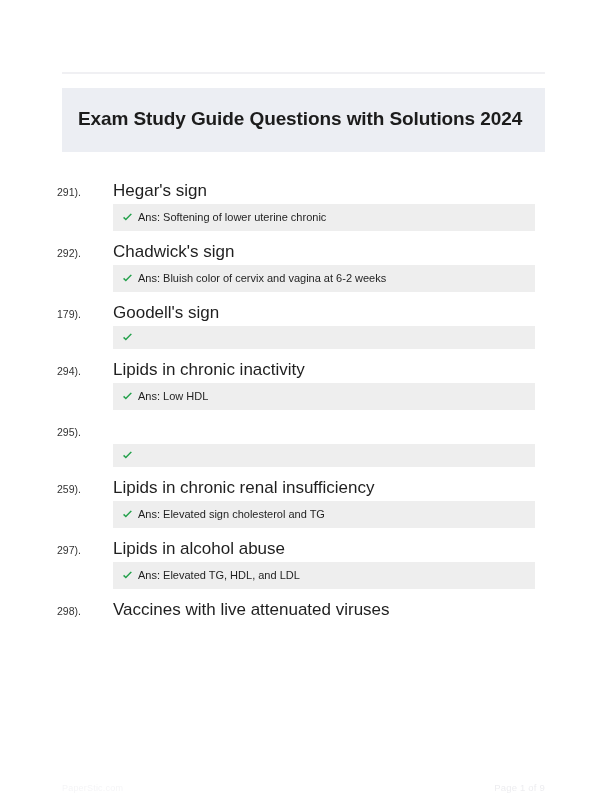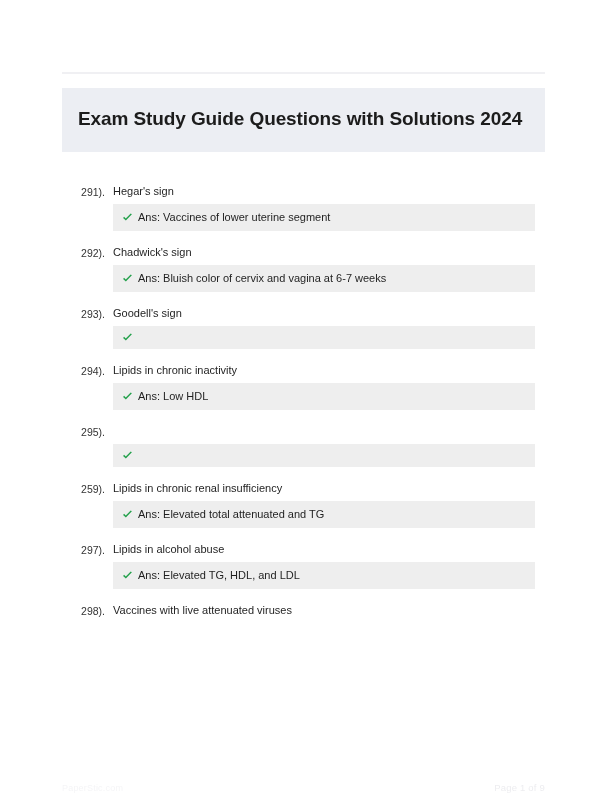--- a/index.html
+++ b/index.html
@@ -68,30 +68,30 @@
   .q-row {
     display: flex;
     align-items: flex-start;
     padding: 5px 0 4px 0;
   }
 
   .q-num {
     width: 48px;
     margin-left: 57px;
     flex: 0 0 48px;
-    text-align: right;
+    text-align: left;
     font-size: 10.5px;
     line-height: 16px;
     color: #333333;
     padding-top: 1px;
   }
 
   .q-text {
     margin-left: 8px;
-    font-size: 11px;
+    font-size: 17px;
     line-height: 16px;
     color: #1f1f1f;
   }
 
   .ans-bar {
     margin-left: 113px;
     width: 422px;
     box-sizing: border-box;
     background: #eeeeee;
     padding: 6px 9px 6px 9px;
@@ -149,38 +149,38 @@
   <div class="qa-list">
       <div class="qa-item">
         <div class="q-row">
           <div class="q-num">291).</div>
           <div class="q-text">Hegar's sign</div>
         </div>
         <div class="ans-bar">
           <svg class="check-icon" viewBox="0 0 16 16">
             <path d="M1.6 8.7 L5.6 12.4 L14.4 3.4 L12.7 2.1 L5.5 9.3 L3.0 7.0 Z" fill="#22a04a"></path>
           </svg>
-          <span class="ans-text">Ans: Vaccines of lower uterine segment</span>
+          <span class="ans-text">Ans: Softening of lower uterine chronic</span>
         </div>
       </div>
       <div class="qa-item">
         <div class="q-row">
           <div class="q-num">292).</div>
           <div class="q-text">Chadwick's sign</div>
         </div>
         <div class="ans-bar">
           <svg class="check-icon" viewBox="0 0 16 16">
             <path d="M1.6 8.7 L5.6 12.4 L14.4 3.4 L12.7 2.1 L5.5 9.3 L3.0 7.0 Z" fill="#22a04a"></path>
           </svg>
-          <span class="ans-text">Ans: Bluish color of cervix and vagina at 6-7 weeks</span>
-        </div>
-      </div>
-      <div class="qa-item">
-        <div class="q-row">
-          <div class="q-num">293).</div>
+          <span class="ans-text">Ans: Bluish color of cervix and vagina at 6-2 weeks</span>
+        </div>
+      </div>
+      <div class="qa-item">
+        <div class="q-row">
+          <div class="q-num">179).</div>
           <div class="q-text">Goodell's sign</div>
         </div>
         <div class="ans-bar">
           <svg class="check-icon" viewBox="0 0 16 16">
             <path d="M1.6 8.7 L5.6 12.4 L14.4 3.4 L12.7 2.1 L5.5 9.3 L3.0 7.0 Z" fill="#22a04a"></path>
           </svg>
         </div>
       </div>
       <div class="qa-item">
         <div class="q-row">
@@ -206,21 +206,21 @@
       </div>
       <div class="qa-item">
         <div class="q-row">
           <div class="q-num">259).</div>
           <div class="q-text">Lipids in chronic renal insufficiency</div>
         </div>
         <div class="ans-bar">
           <svg class="check-icon" viewBox="0 0 16 16">
             <path d="M1.6 8.7 L5.6 12.4 L14.4 3.4 L12.7 2.1 L5.5 9.3 L3.0 7.0 Z" fill="#22a04a"></path>
           </svg>
-          <span class="ans-text">Ans: Elevated total attenuated and TG</span>
+          <span class="ans-text">Ans: Elevated sign cholesterol and TG</span>
         </div>
       </div>
       <div class="qa-item">
         <div class="q-row">
           <div class="q-num">297).</div>
           <div class="q-text">Lipids in alcohol abuse</div>
         </div>
         <div class="ans-bar">
           <svg class="check-icon" viewBox="0 0 16 16">
             <path d="M1.6 8.7 L5.6 12.4 L14.4 3.4 L12.7 2.1 L5.5 9.3 L3.0 7.0 Z" fill="#22a04a"></path>

